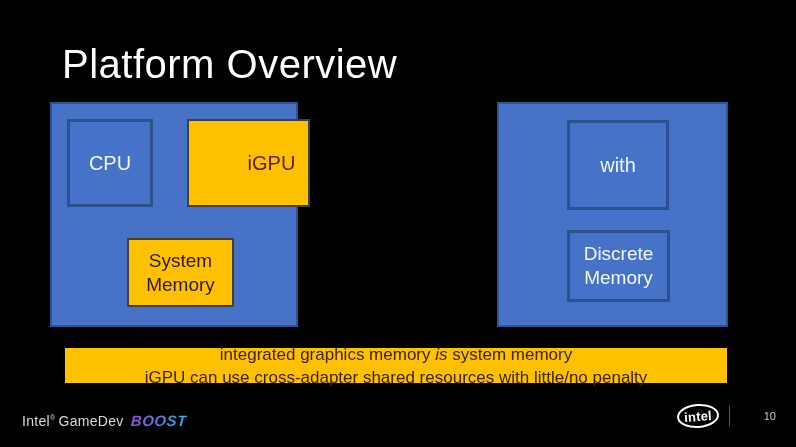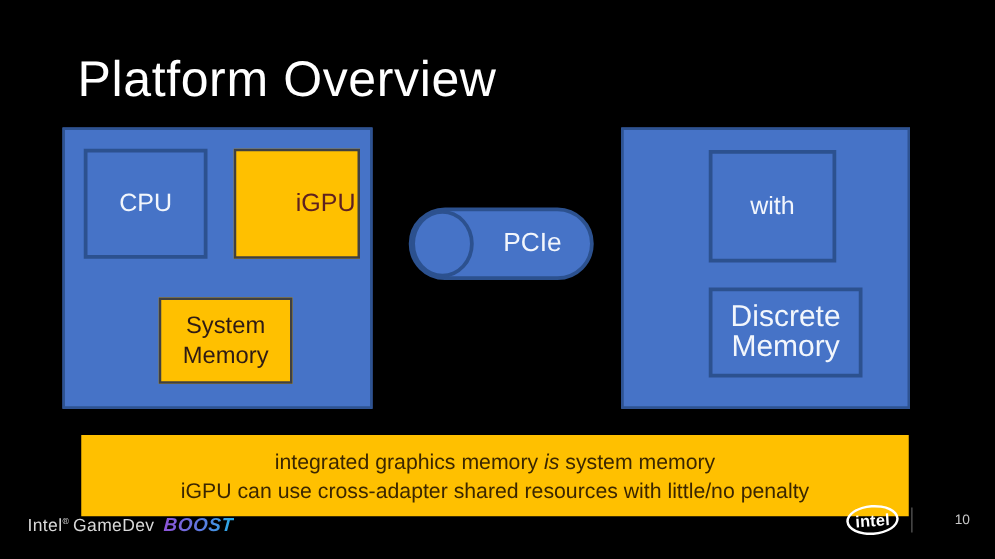--- a/index.html
+++ b/index.html
@@ -47,25 +47,25 @@
   }
   .node-blue {
     background: #4673C7;
     border: 3px solid #2C518F;
     color: #F2F6FC;
   }
   .node-yellow {
     background: #FFC000;
     border: 2px solid #404040;
   }
-  .cpu     { left: 15px;  top: 15px;  width: 99px; height: 88px; }
-  .igpu    { left: 135px; top: 15px;  width: 101px; height: 88px; color: #5F2120; padding-left: 46px; }
+  .cpu     { left: 15px;  top: 15px;  width: 86px; height: 88px; }
+  .igpu    { left: 135px; top: 15px;  width: 123px; height: 88px; color: #5F2120; padding-left: 46px; }
   .sysmem  { left: 75px;  top: 134px; width: 107px; height: 69px; color: #2F1B14; font-size: 19px; }
   .dgpu    { left: 68px;  top: 16px;  width: 102px; height: 90px; }
-  .discmem { left: 68px;  top: 126px; width: 123px; height: 72px; font-size: 24px; }
+  .discmem { left: 68px;  top: 126px; width: 103px; height: 72px; font-size: 19px; }
 
   
   .pcie {
     position: absolute;
     left: 327px;
     top: 166px;
     width: 148px;
     height: 58px;
     background: #4673C7;
     border: 3px solid #2C518F;
@@ -95,21 +95,21 @@
     color: #F2F6FC;
     font-size: 21px;
   }
 
   
   .banner {
     position: absolute;
     left: 65px;
     top: 348px;
     width: 662px;
-    height: 65px;
+    height: 35px;
     background: #FFC000;
     color: #3B2600;
     display: flex;
     flex-direction: column;
     align-items: center;
     justify-content: center;
     text-align: center;
     font-size: 17px;
     line-height: 23px;
   }
@@ -193,24 +193,20 @@
       <span>CPU</span>
     </div>
     <div class="node node-yellow igpu">
       <span>iGPU</span>
     </div>
     <div class="node node-yellow sysmem">
       <span>System Memory</span>
     </div>
   </div>
 
-  <div class="pcie">
-    <div class="pcie-cap"></div>
-    <span class="pcie-label">PCIe</span>
-  </div>
 
   <div class="group group-right">
     <div class="node node-blue dgpu">
       <span>with</span>
     </div>
     <div class="node node-blue discmem">
       <span>Discrete Memory</span>
     </div>
   </div>
 

